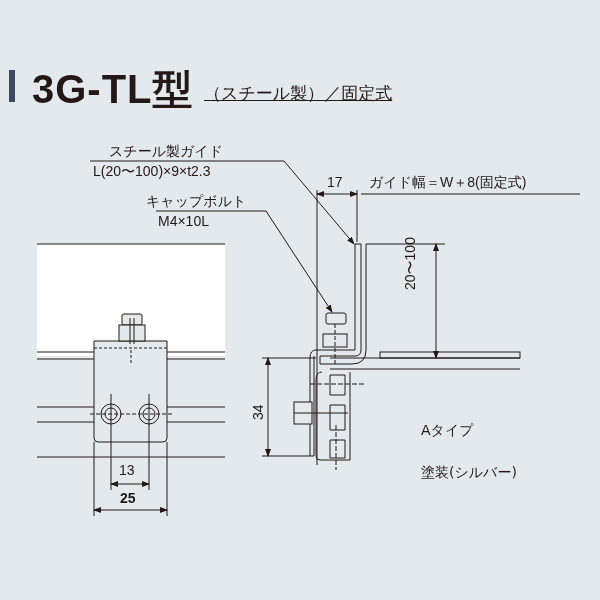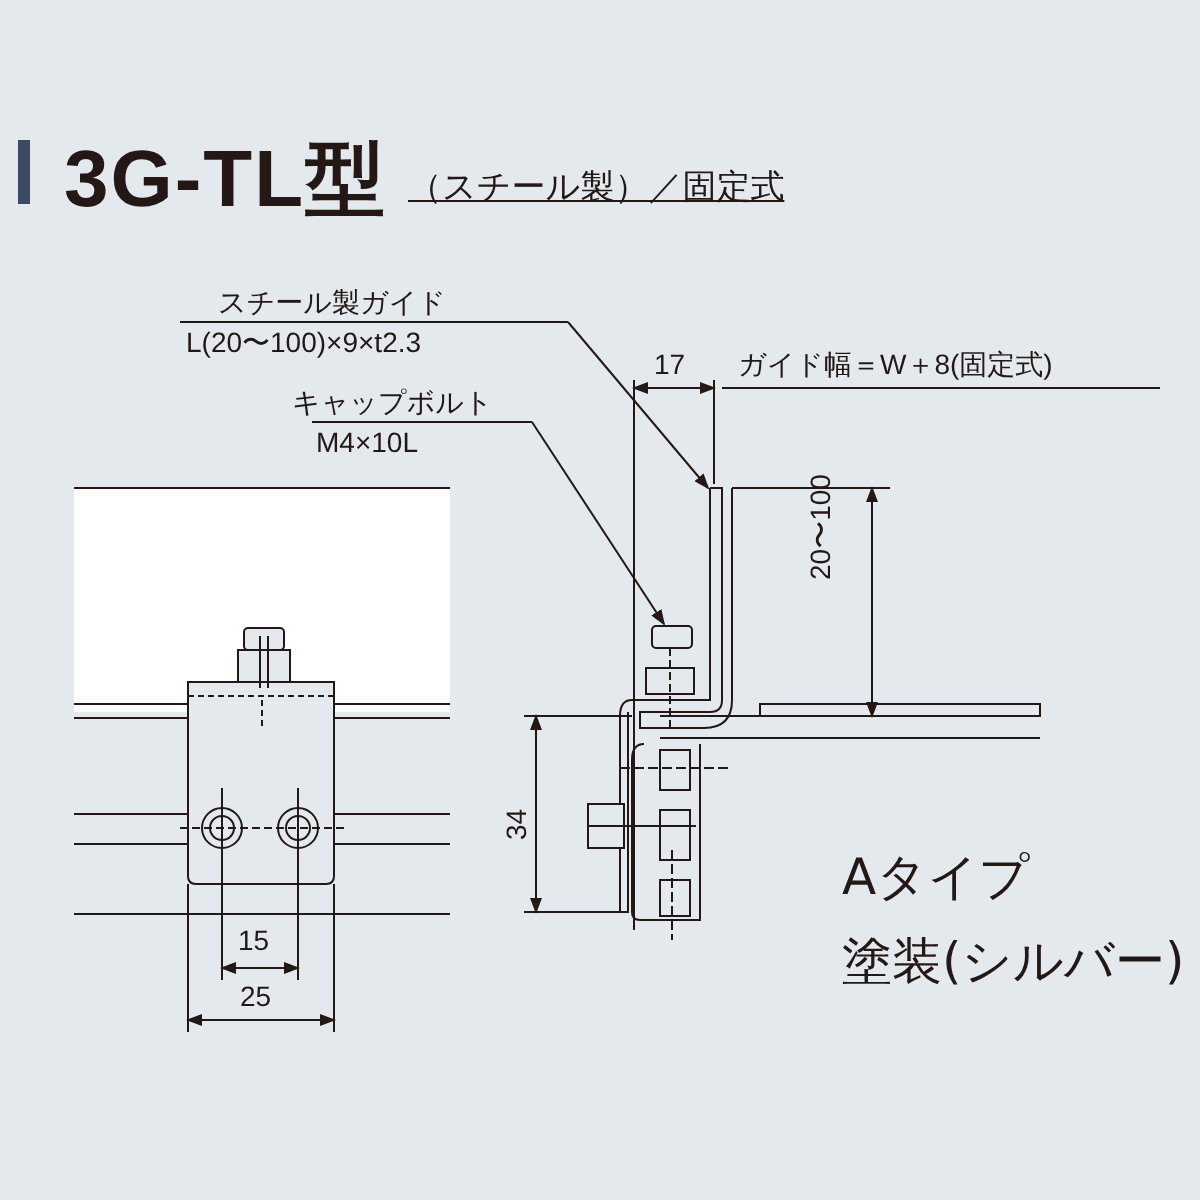--- a/index.html
+++ b/index.html
@@ -3,21 +3,21 @@
 <meta charset="utf-8">
 <style>
   html, body { margin:0; padding:0; }
   body { width:600px; height:600px; background:#e4e9ee; position:relative; overflow:hidden;
          font-family:"DejaVu Sans","Liberation Sans",sans-serif; color:#231815; }
   .title-bar { position:absolute; left:9px; top:70px; width:6px; height:32px; background:#3d4a64; }
   .title-main { position:absolute; left:32px; top:62px; font-size:40px; font-weight:bold; letter-spacing:1px;
                 font-family:Liberation Sans, sans-serif; }
   .title-sub { position:absolute; left:204px; top:82px; font-size:17px;text-decoration:underline; }
   .lbl { position:absolute; font-size:14px; white-space:nowrap; font-family:"Liberation Sans","DejaVu Sans",sans-serif; }
-  .big { position:absolute; font-size:25px; white-space:nowrap; }
+  .big { position:absolute; font-size:14px; white-space:nowrap; }
   svg { position:absolute; left:0; top:0; }
 </style>
 </head>
 <body>
 
 <div class="title-bar"></div>
 <div class="title-main">3G-TL型</div>
 <div class="title-sub">（スチール製）／固定式</div>
 
 <svg width="600" height="600" viewBox="0 0 600 600">
@@ -99,16 +99,16 @@
 </svg>
 
 <div class="lbl" style="left:109px;top:143px;">スチール製ガイド</div>
 <div class="lbl" style="left:93px;top:163px;">L(20〜100)×9×t2.3</div>
 <div class="lbl" style="left:146px;top:193px;">キャップボルト</div>
 <div class="lbl" style="left:158px;top:213px;">M4×10L</div>
 <div class="lbl" style="left:327px;top:174px;">17</div>
 <div class="lbl" style="left:369px;top:174px;">ガイド幅＝W＋8(固定式)</div>
 <div class="lbl" style="left:402px;top:290px;transform:rotate(-90deg);transform-origin:left top;">20〜100</div>
 <div class="lbl" style="left:250px;top:420px;transform:rotate(-90deg);transform-origin:left top;">34</div>
-<div class="lbl" style="left:119px;top:462px;">15</div>
-<div class="lbl" style="left:120px;top:490px;">25</div>
+<div class="lbl" style="left:119px;top:462px;">13</div>
+<div class="lbl" style="left:120px;top:490px;font-weight:bold;">25</div>
 <div class="big" style="left:421px;top:422px;">Aタイプ</div>
 <div class="big" style="left:421px;top:450px;margin-top:14px;">塗装(シルバー)</div>
 
 </body></html>

